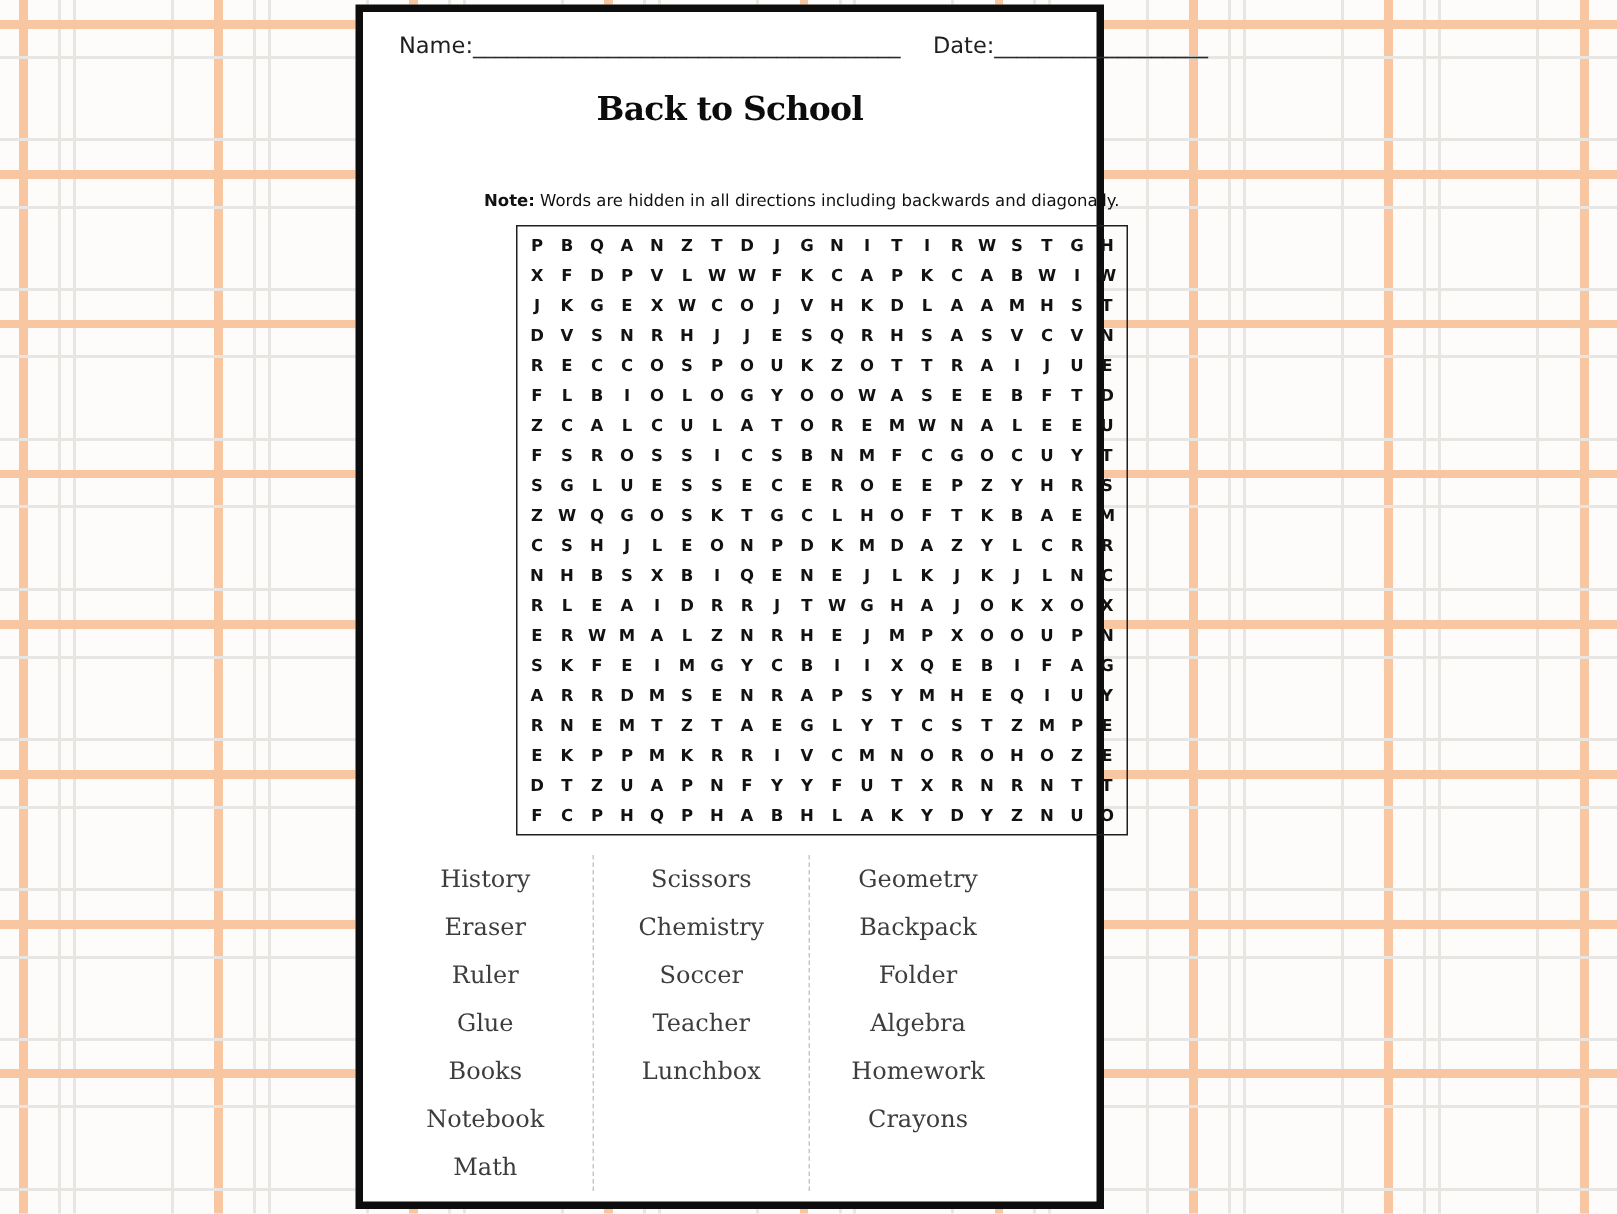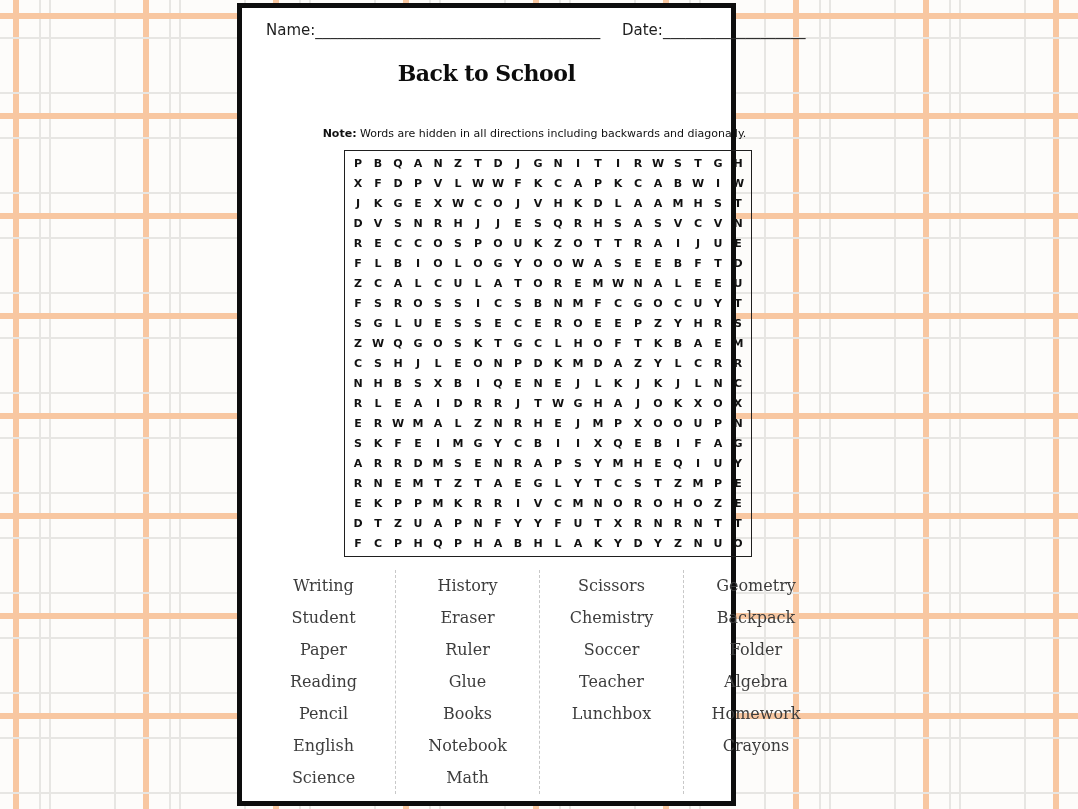--- a/index.html
+++ b/index.html
@@ -480,29 +480,20 @@
       <div class="cell">Y</div>
       <div class="cell">D</div>
       <div class="cell">Y</div>
       <div class="cell">Z</div>
       <div class="cell">N</div>
       <div class="cell">U</div>
       <div class="cell">O</div>
     </div>
 
   <div class="word-list">
-      <div class="wcol sep">
-        <div class="witem">Writing</div>
-        <div class="witem">Student</div>
-        <div class="witem">Paper</div>
-        <div class="witem">Reading</div>
-        <div class="witem">Pencil</div>
-        <div class="witem">English</div>
-        <div class="witem">Science</div>
-      </div>
       <div class="wcol sep">
         <div class="witem">History</div>
         <div class="witem">Eraser</div>
         <div class="witem">Ruler</div>
         <div class="witem">Glue</div>
         <div class="witem">Books</div>
         <div class="witem">Notebook</div>
         <div class="witem">Math</div>
       </div>
       <div class="wcol sep">

